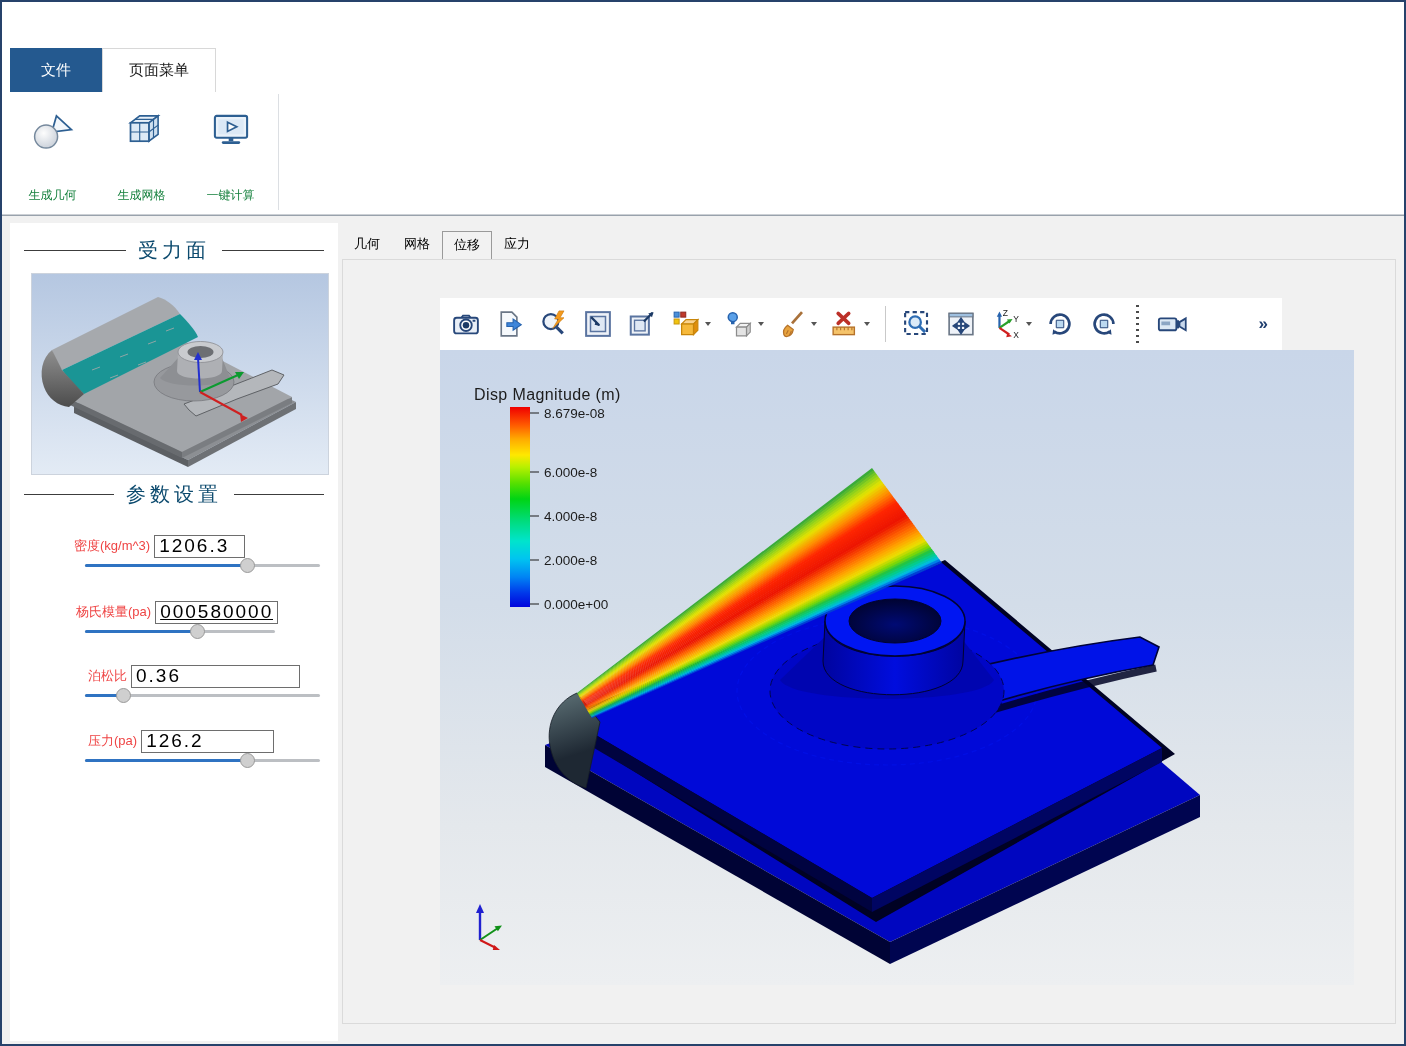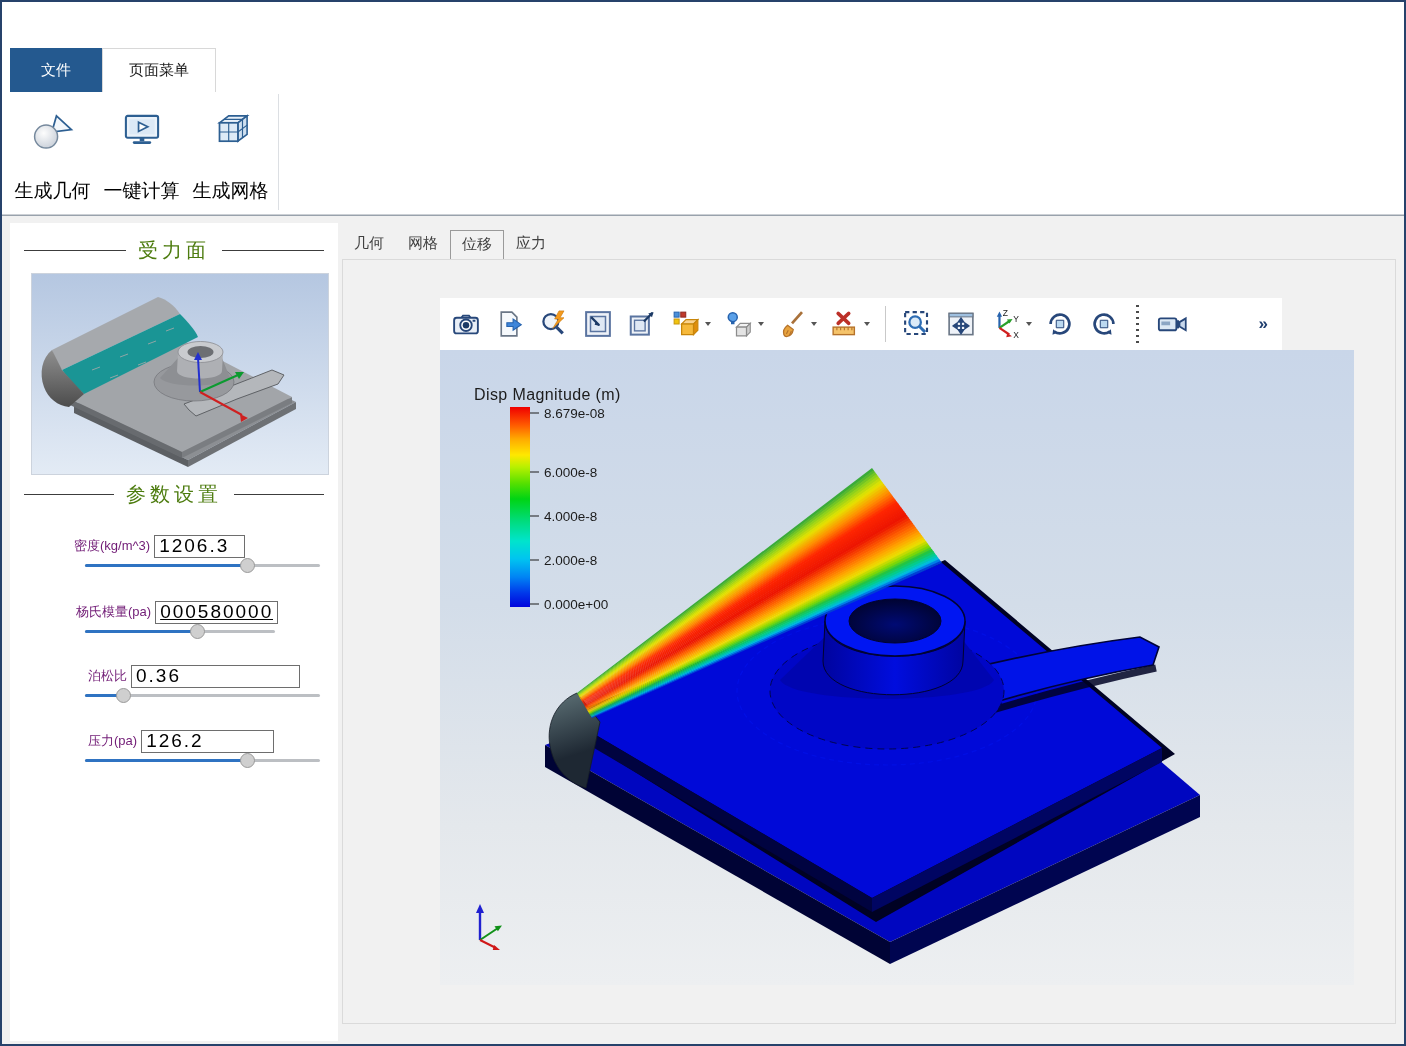--- a/index.html
+++ b/index.html
@@ -19,42 +19,42 @@
   
   .ribbon-tabs{position:absolute;left:0;top:46px;width:100%;height:44px;background:#fff;}
   .ribbon-tab{position:absolute;top:0;height:44px;display:flex;align-items:center;justify-content:center;
     font-size:15px;color:#1a1a1a;}
   .ribbon-tab.file{left:8px;width:92px;background:#24598f;color:#fff;}
   .ribbon-tab.page{left:100px;width:114px;background:#fff;border:1px solid #d8d8d8;border-bottom:none;}
   .ribbon-body{position:absolute;left:0;top:90px;width:100%;height:123px;background:#fff;border-bottom:1px solid #ccd0d5;}
   .ribbon-group{position:absolute;left:6px;top:4px;display:flex;}
   .ribbon-btn{width:89px;height:112px;display:flex;flex-direction:column;align-items:center;justify-content:space-between;padding:8px 0 4px 0;}
   .ribbon-btn .ic{height:56px;display:flex;align-items:center;justify-content:center;}
-  .ribbon-btn .lbl{font-size:19px;color:#000000;font-family:"Liberation Serif", serif;white-space:nowrap;}
+  .ribbon-btn .lbl{font-size:12px;color:#15803d;font-family:"Liberation Serif", serif;white-space:nowrap;}
   .ribbon-vsep{position:absolute;left:276px;top:2px;width:1px;height:116px;background:#dcdfe3;}
   
   .main{position:absolute;left:0;top:213px;width:100%;height:831px;background:#f1f1f1;border-top:1px solid #99a2ac;}
   
   .sidebar{position:absolute;left:8px;top:7px;width:328px;height:818px;background:#ffffff;}
   .sec-head{position:absolute;left:14px;right:14px;display:flex;align-items:center;gap:12px;}
   .sec-head .line{flex:1;height:0;border-top:1.5px solid #3c3c3c;}
-  .sec-head .txt{font-size:20px;color:#4d7c0f;font-family:"Liberation Serif", serif;letter-spacing:4px;white-space:nowrap;}
+  .sec-head .txt{font-size:20px;color:#0c4a6e;font-family:"Liberation Serif", serif;letter-spacing:4px;white-space:nowrap;}
   .preview{position:absolute;left:21px;top:50px;width:298px;height:202px;border:1px solid #ccd3dd;}
   .prow{position:absolute;height:24px;display:flex;align-items:center;}
-  .plabel{font-size:13px;color:#701a75;white-space:nowrap;margin-right:4px;}
+  .plabel{font-size:13px;color:#ef4444;white-space:nowrap;margin-right:4px;}
   .pfield{height:23px;border:1px solid #6e6e6e;background:#fff;font-family:"Liberation Sans", sans-serif;
     font-size:19px;color:#000;padding:0 4px;letter-spacing:2px;font-weight:400;}
   .pslider{position:absolute;height:16px;}
   .pslider .track{position:absolute;left:0;right:0;top:7px;height:3px;background:#bcbfc3;border-radius:2px;}
   .pslider .fill{position:absolute;left:0;top:7px;height:3px;background:#2f73c2;border-radius:2px;}
   .pslider .thumb{position:absolute;top:1px;width:15px;height:15px;border-radius:50%;
     background:#cfcfcf;border:1px solid #9a9a9a;transform:translateX(-7px);}
   
   .tabstrip{position:absolute;left:340px;top:18px;height:25px;display:flex;align-items:flex-end;}
-  .vtab{padding:4px 11px 5px 11px;font-size:15px;color:#404040;background:transparent;border:1px solid transparent;}
+  .vtab{padding:4px 11px 5px 11px;font-size:13px;color:#000000;background:transparent;border:1px solid transparent;}
   .vtab.active{background:#f2f2f2;border:1px solid #9a9a9a;border-bottom:1px solid #f1f1f1;margin-bottom:-1px;}
   .tabpage{position:absolute;left:340px;top:43px;width:1054px;height:765px;background:#f1f1f1;border:1px solid #dadada;}
   
   .viewport{position:absolute;left:97px;top:38px;width:842px;height:687px;background:#fff;}
   .vtoolbar{position:absolute;left:0;top:0;width:100%;height:52px;background:#fff;display:flex;align-items:center;
     padding:0 10px;gap:12px;}
   .tbtn{height:38px;display:flex;align-items:center;justify-content:center;gap:2px;}
   .dd{width:0;height:0;border-left:3.5px solid transparent;border-right:3.5px solid transparent;border-top:4.5px solid #555;margin-left:1px;}
   .vsep{width:1px;height:36px;background:#c9c9c9;margin:0 3px;}
   .dotsep{width:3px;height:38px;background:repeating-linear-gradient(#4a4a4a 0 2.5px, transparent 2.5px 6px);margin:0 4px;}
@@ -101,39 +101,39 @@
               </defs>
             <path d="M23 4 L36 16 L19 18 Z" fill="#f3f7fb" stroke="#2d5f92" stroke-width="1.5"></path>
             <circle cx="14" cy="22" r="10" fill="url(#gcirc)" stroke="#76899d" stroke-width="1.3"></circle>
           </svg>
         </span>
         <span class="lbl">生成几何</span>
       </div>
       <div class="ribbon-btn">
         <span class="ic">
           <svg width="46" height="42" viewBox="0 0 40 36">
+            <path d="M10 10 l8-6 h16 l-8 6 z" fill="#e9f1f9" stroke="#2d5f92" stroke-width="1.4"></path>
+            <path d="M26 10 l8-6 v16 l-8 6 z" fill="#cfe0f0" stroke="#2d5f92" stroke-width="1.4"></path>
+            <rect x="10" y="10" width="16" height="16" fill="#ddeaf6" stroke="#2d5f92" stroke-width="1.5"></rect>
+            <path d="M18 10 v16 M10 18 h16 M14 7 h16 M30 7 v16 M26 18 l8 -6" fill="none" stroke="#2d5f92" stroke-width="1"></path>
+          </svg>
+        </span>
+        <span class="lbl">生成网格</span>
+      </div>
+      <div class="ribbon-btn">
+        <span class="ic">
+          <svg width="46" height="42" viewBox="0 0 40 36">
             <rect x="6" y="4" width="28" height="19" rx="1.5" fill="#eaf2fa" stroke="#2d5f92" stroke-width="1.8"></rect>
             <rect x="9" y="7" width="22" height="13" fill="#dce9f6"></rect>
             <path d="M17 9.5 l8 4 -8 4 z" fill="#fdfefe" stroke="#2d5f92" stroke-width="1.5"></path>
             <rect x="18" y="23" width="4" height="3" fill="#2d5f92"></rect>
             <rect x="12" y="26" width="16" height="2.4" rx="1.2" fill="#2d5f92"></rect>
           </svg>
         </span>
         <span class="lbl">一键计算</span>
-      </div>
-      <div class="ribbon-btn">
-        <span class="ic">
-          <svg width="46" height="42" viewBox="0 0 40 36">
-            <path d="M10 10 l8-6 h16 l-8 6 z" fill="#e9f1f9" stroke="#2d5f92" stroke-width="1.4"></path>
-            <path d="M26 10 l8-6 v16 l-8 6 z" fill="#cfe0f0" stroke="#2d5f92" stroke-width="1.4"></path>
-            <rect x="10" y="10" width="16" height="16" fill="#ddeaf6" stroke="#2d5f92" stroke-width="1.5"></rect>
-            <path d="M18 10 v16 M10 18 h16 M14 7 h16 M30 7 v16 M26 18 l8 -6" fill="none" stroke="#2d5f92" stroke-width="1"></path>
-          </svg>
-        </span>
-        <span class="lbl">生成网格</span>
       </div>
     </div>
     <div class="ribbon-vsep"></div>
   </div>
 
   <div class="main">
 
     <div class="sidebar">
       <div class="sec-head" style="top:14px;">
         <span class="line"></span>

